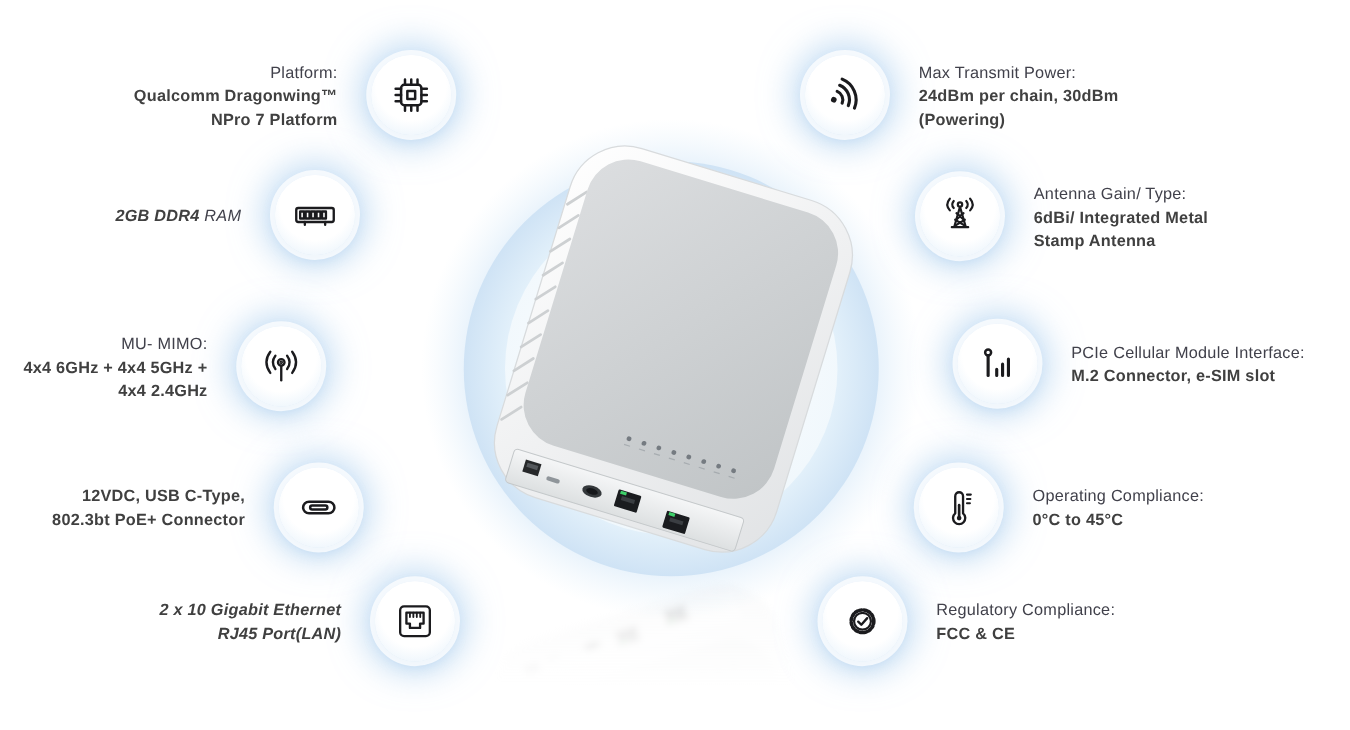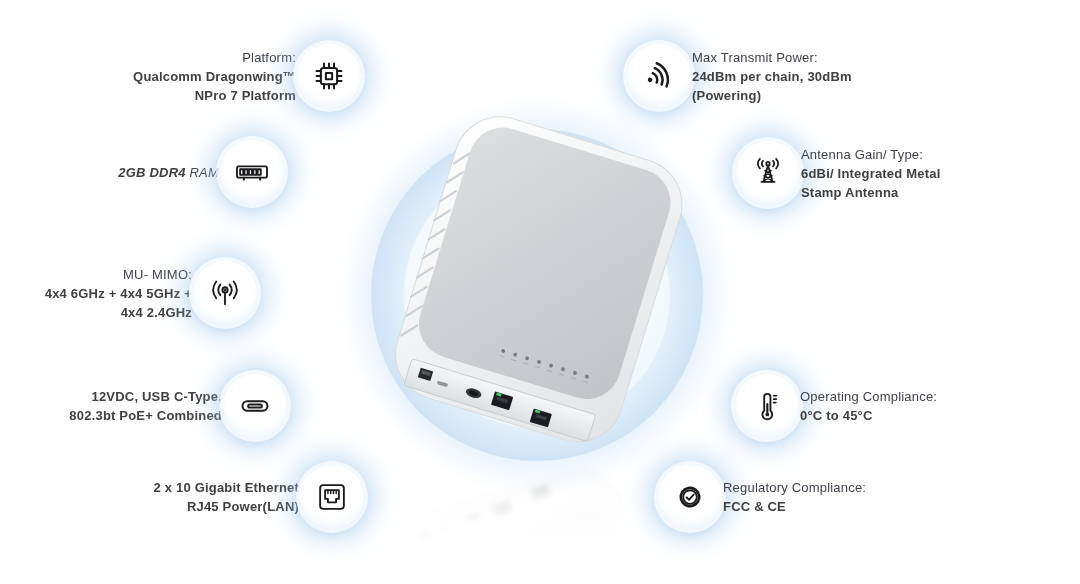--- a/index.html
+++ b/index.html
@@ -1,40 +1,40 @@
 <!DOCTYPE html>
 <html><head>
 <meta charset="utf-8">
 <style>
   html,body{margin:0;padding:0;background:#ffffff;}
   #canvas{
     position:relative;width:1080px;height:584px;overflow:hidden;
     background:#ffffff;font-family:"Liberation Sans",sans-serif;
   }
-  .callout{position:absolute;display:flex;align-items:center;gap:1px;transform:translateY(-50%);}
+  .callout{position:absolute;display:flex;align-items:center;gap:27px;transform:translateY(-50%);}
   .callout .ctext{display:flex;flex-direction:column;}
   .callout.side-left .ctext{text-align:right;align-items:flex-end;}
   .callout.side-right .ctext{text-align:left;align-items:flex-start;}
   .line{font-size:13px;line-height:19px;letter-spacing:.2px;white-space:nowrap;color:#40404a;}
   .seg{color:#41414b;font-weight:400;}
   .seg.bold{color:#404040;font-weight:700;}
   .icon-badge{
     flex:0 0 auto;width:64px;height:64px;border-radius:50%;
     background:radial-gradient(circle at 50% 38%,#ffffff 55%,#f2f8fd 76%,#e2eefa 100%);
     box-shadow:0 0 0 4px rgba(255,255,255,.75), 0 0 26px 10px rgba(147,193,235,.55), 0 4px 10px rgba(120,170,220,.25);
     display:flex;align-items:center;justify-content:center;
   }
   .icon-badge svg{width:40px;height:40px;display:block;}
   
   #co-platform{top:76px;right:719px;}
   #co-ram{top:172px;right:796px;font-style:italic;}
   #co-mimo{top:293px;right:823px;}
   #co-power{top:406px;right:793px;}
-  #co-ethernet{top:497px;right:716px;}
-  #co-transmit{top:76px;left:627px;}
+  #co-ethernet{top:497px;right:716px;font-style:italic;}
+  #co-transmit{top:76px;left:644px;}
   #co-antenna{top:173px;left:736px;}
   #co-cellular{top:291px;left:766px;}
   #co-temp{top:406px;left:735px;}
   #co-compliance{top:497px;left:658px;}
   #device-scene{position:absolute;left:312px;top:55px;width:450px;height:515px;}
 </style>
 </head>
 <body>
 
 <div id="canvas">
@@ -193,34 +193,34 @@
           <path d="M18 13.5q-10 13.5 0 27"></path>
         <path d="M39.5 18.5q6.5 8.5 0 17"></path>
           <path d="M46 13.5q10 13.5 0 27"></path>
       </svg>
     </div>
   </div>
 
   <div class="callout side-left" id="co-power">
     <div class="ctext">
         <div class="line"><span class="seg bold">12VDC, USB C-Type,</span></div>
-        <div class="line"><span class="seg bold">802.3bt PoE+ Combined</span></div>
+        <div class="line"><span class="seg bold">802.3bt PoE+ Connector</span></div>
       </div>
     <div class="icon-badge">
       <svg viewBox="0 0 64 64" fill="none" stroke="#1b1b1e" stroke-width="3.2" stroke-linecap="round" stroke-linejoin="round">
         <rect x="12" y="24.5" width="40" height="15" rx="7.5"></rect>
         <rect x="21" y="29.5" width="22" height="5" rx="2.5"></rect>
       </svg>
     </div>
   </div>
 
   <div class="callout side-left" id="co-ethernet">
     <div class="ctext">
         <div class="line"><span class="seg bold">2 x 10 Gigabit Ethernet</span></div>
-        <div class="line"><span class="seg bold">RJ45 Power(LAN)</span></div>
+        <div class="line"><span class="seg bold">RJ45 Port(LAN)</span></div>
       </div>
     <div class="icon-badge">
       <svg viewBox="0 0 64 64" fill="none" stroke="#1b1b1e" stroke-width="3" stroke-linecap="round" stroke-linejoin="round">
         <rect x="13" y="13" width="38" height="38" rx="5"></rect>
         <path d="M21 21h22v14h-4.5v5.5h-13V35H21Z"></path>
         <path d="M25.5 21v5.5 M29.9 21v5.5 M34.3 21v5.5 M38.7 21v5.5" stroke-width="2.4"></path>
       </svg>
     </div>
   </div>
 
@@ -252,20 +252,33 @@
         <path d="M40 12.5q4 4.5 0 9 M45 9.5q6.5 7.5 0 15"></path>
       </svg>
     </div>
     <div class="ctext">
         <div class="line"><span class="seg">Antenna Gain/ Type:</span></div>
         <div class="line"><span class="seg bold">6dBi/ Integrated Metal</span></div>
         <div class="line"><span class="seg bold">Stamp Antenna</span></div>
       </div>
   </div>
 
+  <div class="callout side-right" id="co-cellular">
+    <div class="icon-badge">
+      <svg viewBox="0 0 64 64" fill="none" stroke="#1b1b1e" stroke-width="4" stroke-linecap="round">
+        <circle cx="20" cy="17.5" r="3.8" stroke-width="3.2"></circle>
+        <path d="M20 21.5V47"></path>
+        <path d="M31 39v8 M38.5 32.5V47 M46 26v21"></path>
+      </svg>
+    </div>
+    <div class="ctext">
+        <div class="line"><span class="seg">PCIe Cellular Module Interface:</span></div>
+        <div class="line"><span class="seg bold">M.2 Connector, e-SIM slot</span></div>
+      </div>
+  </div>
 
   <div class="callout side-right" id="co-temp">
     <div class="icon-badge">
       <svg viewBox="0 0 64 64" fill="none" stroke="#1b1b1e" stroke-width="3" stroke-linecap="round" stroke-linejoin="round">
         <path d="M27.5 39.5V17.5a5 5 0 0 1 10 0v22a7.8 7.8 0 1 1-10 0Z"></path>
         <path d="M32.5 29v13" stroke-width="3.4"></path>
         <circle cx="32.5" cy="45.5" r="3" fill="#1b1b1e" stroke="none"></circle>
         <path d="M42.5 15.5h5 M42.5 21h4.4 M42.5 26.5h3.8" stroke-width="2.6"></path>
       </svg>
     </div>

